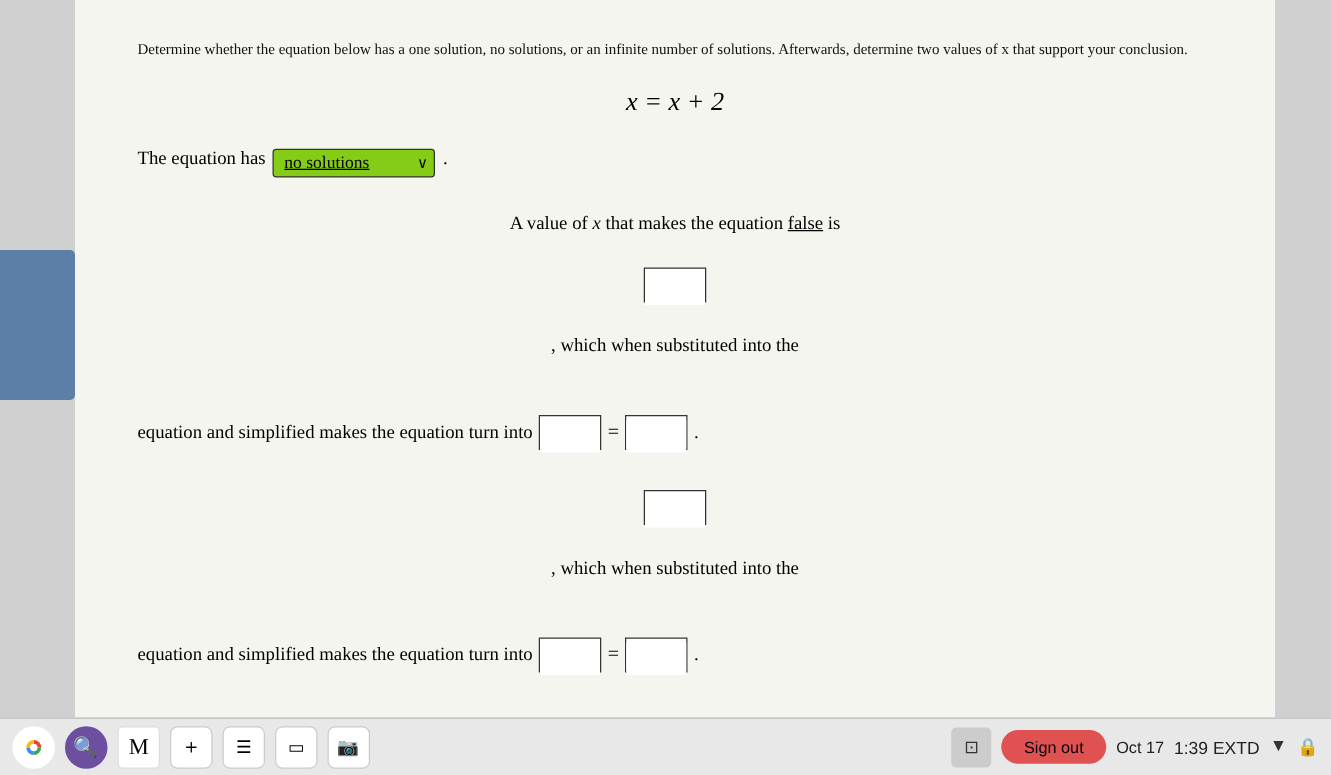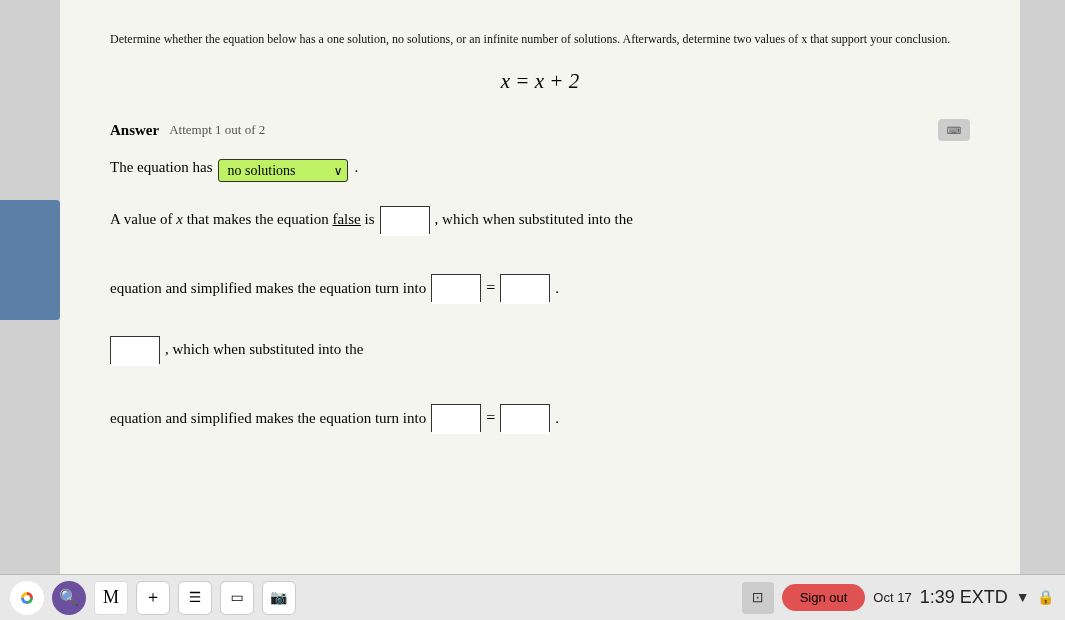--- a/index.html
+++ b/index.html
@@ -80,26 +80,27 @@
       display: flex;
       gap: 6px;
     }
 
     .dropdown-select {
       border: 1.5px solid #333;
       border-radius: 3px;
       padding: 3px 24px 3px 8px;
       font-size: 14px;
       font-family: Georgia, serif;
-      background: #bef264;
+      background: #84cc16;
       appearance: none;
       -webkit-appearance: none;
       position: relative;
       cursor: pointer;
       min-width: 130px;
+      text-decoration: underline;
     }
 
     .dropdown-wrapper {
       position: relative;
       display: inline-block;
     }
 
     .dropdown-wrapper::after {
       content: '∨';
       position: absolute;
@@ -107,24 +108,25 @@
       top: 50%;
       transform: translateY(-50%);
       pointer-events: none;
       font-size: 12px;
     }
 
     .value-line {
       font-size: 15px;
       margin-bottom: 14px;
       display: flex;
-      align-items: flex-end;
-      gap: 5px;
+      align-items: center;
+      gap: 20px;
       flex-wrap: wrap;
       line-height: 2;
+      flex-direction: column;
     }
 
     .value-line2 {
       font-size: 15px;
       margin-bottom: 30px;
       display: flex;
       align-items: center;
       gap: 5px;
       flex-wrap: wrap;
       line-height: 2;
@@ -207,21 +209,21 @@
       cursor: pointer;
     }
 
     .taskbar-date {
       font-size: 13px;
       font-family: Arial, sans-serif;
       color: #222;
     }
 
     .taskbar-time {
-      font-size: 18px;
+      font-size: 14px;
       font-family: Arial, sans-serif;
       color: #222;
     }
 
     .wifi-icon {
       font-size: 14px;
       color: #333;
     }
 
     .lock-icon {
@@ -235,25 +237,20 @@
 <div class="left-tab"></div>
 
 <div class="main-container">
 
   <p class="question-text">Determine whether the equation below has a one solution, no solutions, or an infinite number of solutions. Afterwards, determine two values of x that support your conclusion.</p>
 
   <div class="equation-line">
     <em>x</em> = <em>x</em> + 2
   </div>
 
-  <div class="answer-header">
-    <span class="answer-label">Answer</span>
-    <span class="attempt-label">Attempt 1 out of 2</span>
-    <div class="keyboard-icon">⌨</div>
-  </div>
 
   <div class="equation-has-line">
     <span>The equation has</span>
     <div class="dropdown-wrapper">
       <select class="dropdown-select">
         <option value="one">one solution</option>
         <option value="no" selected="">no solutions</option>
         <option value="infinite">infinite solutions</option>
       </select>
     </div>

